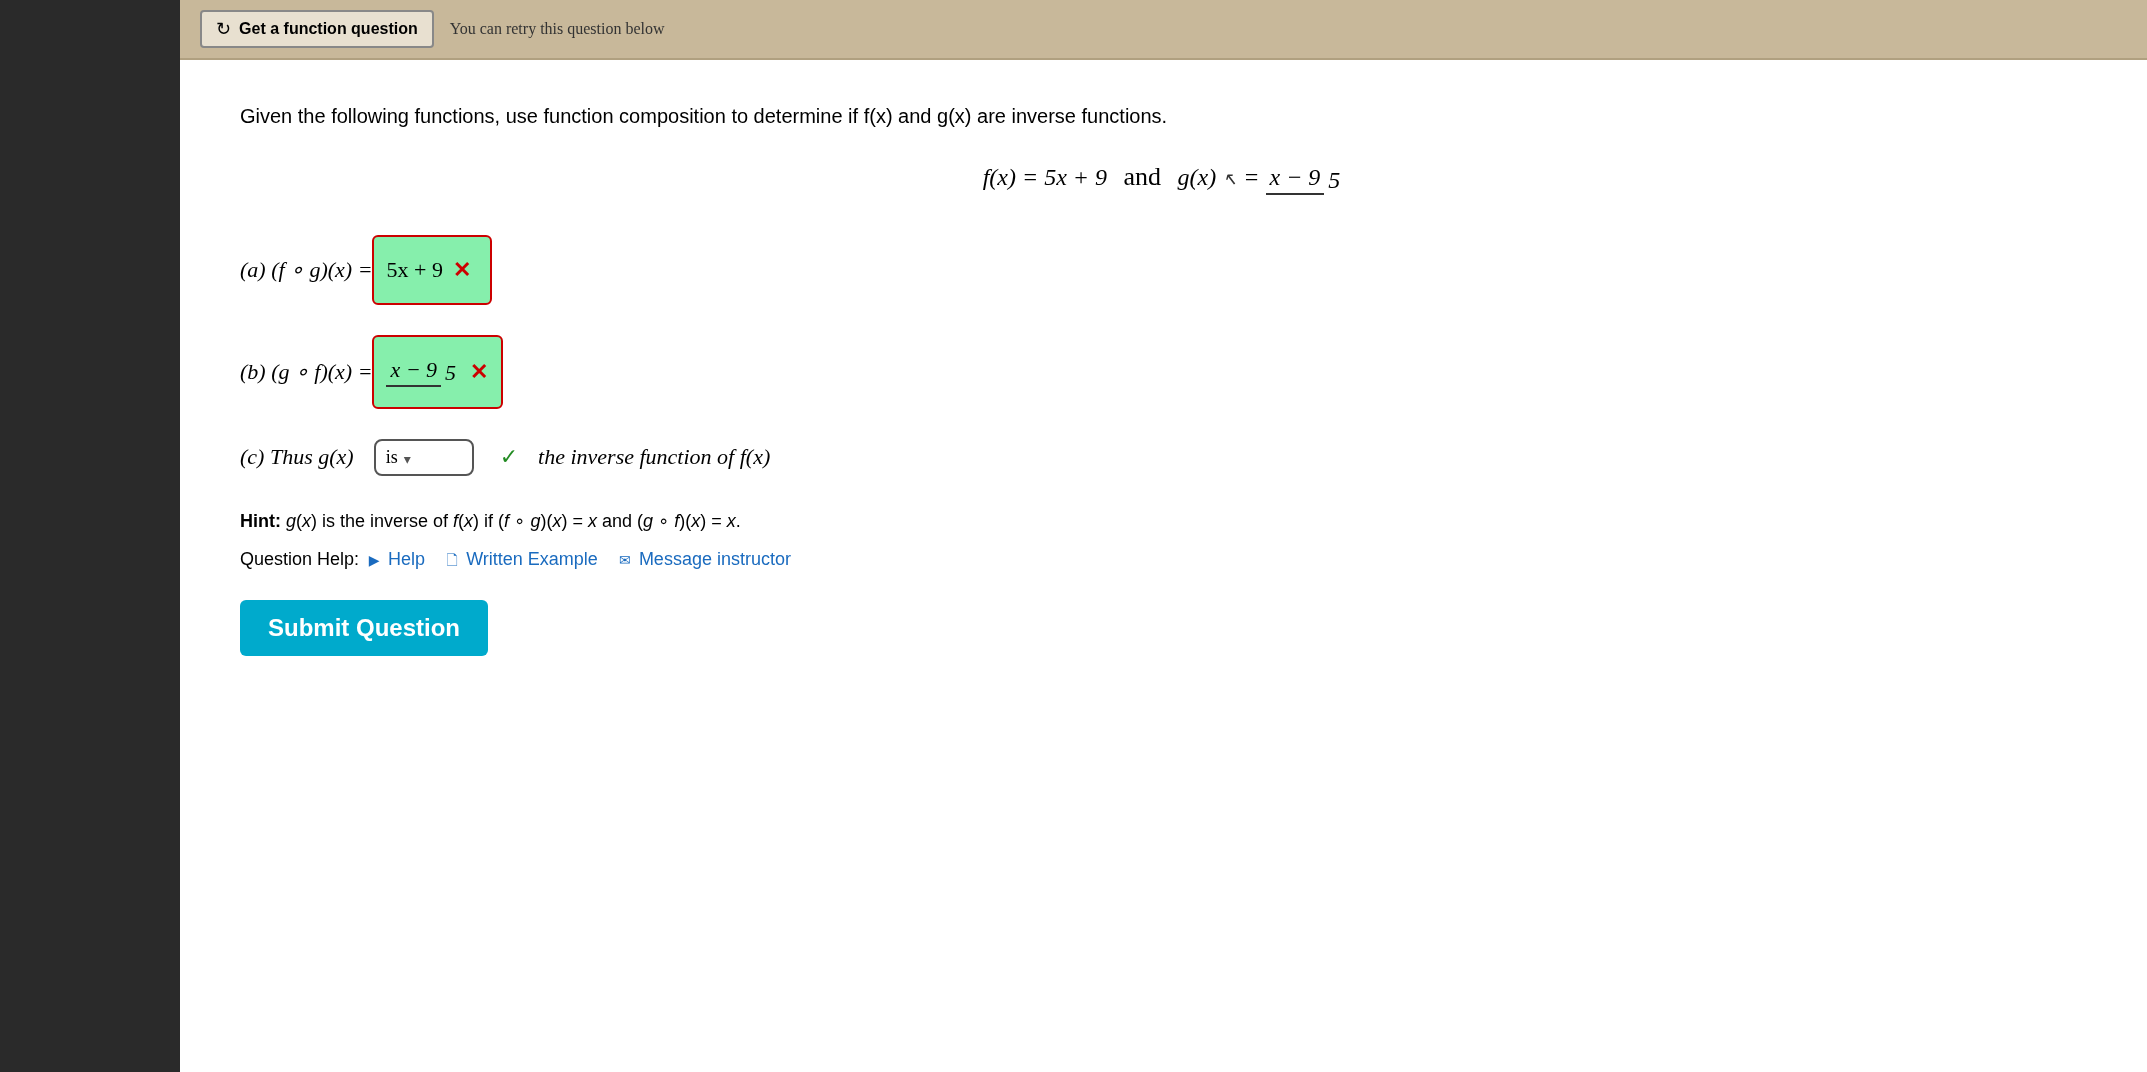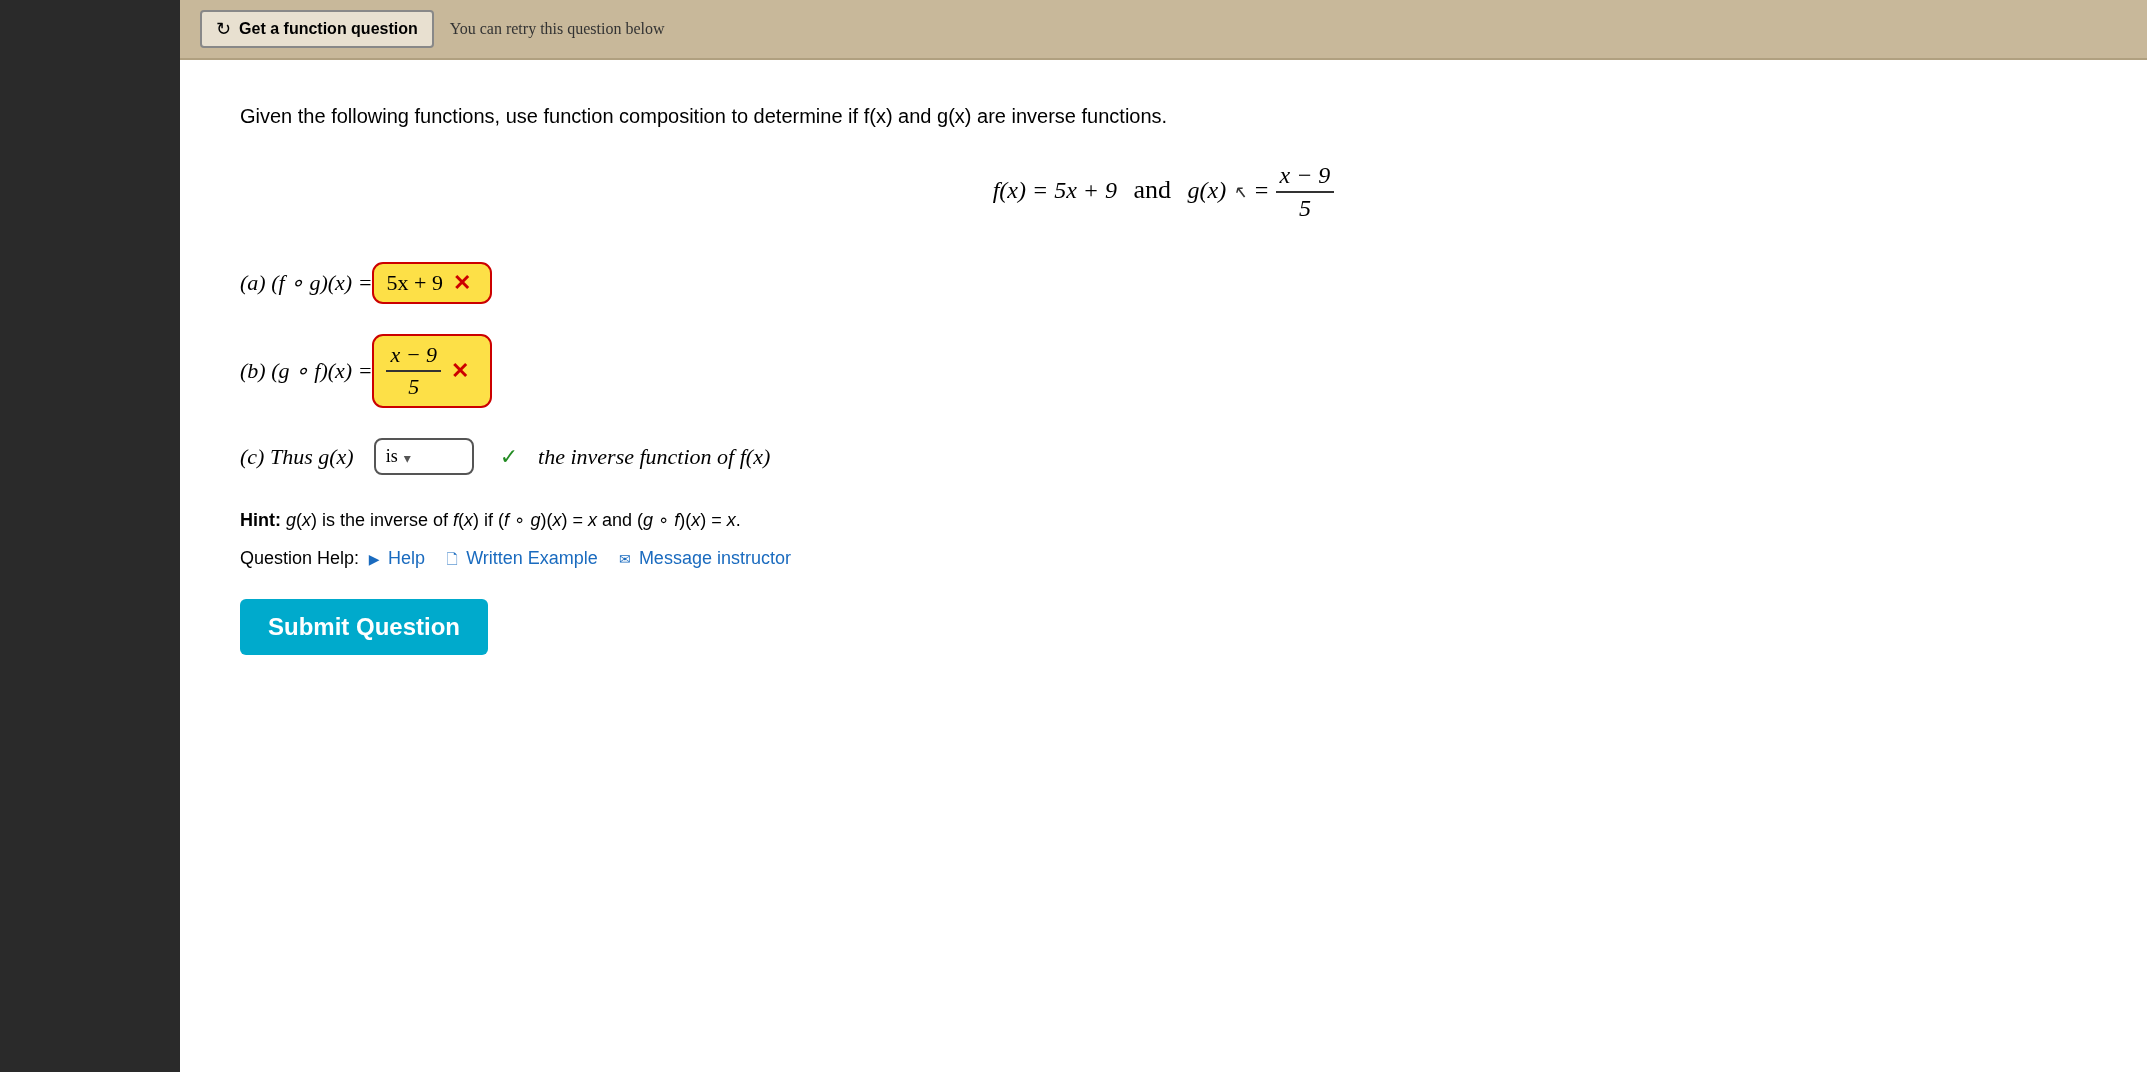--- a/index.html
+++ b/index.html
@@ -94,24 +94,24 @@
     }
 
     .part-label {
       font-style: italic;
     }
 
     .answer-box {
       display: inline-flex;
       align-items: center;
       border: 2px solid #666;
-      border-radius: 11px;
-      padding: 6px 12px;
+      border-radius: 6px;
+      padding: 20px 12px;
       min-width: 120px;
-      background: #fde047;
+      background: #86efac;
       position: relative;
     }
 
     .answer-box.wrong {
       border-color: #cc0000;
     }
 
     .wrong-x {
       color: #cc0000;
       font-size: 22px;
@@ -120,21 +120,20 @@
     }
 
     .check-mark {
       color: #228B22;
       font-size: 22px;
       margin-left: 6px;
     }
 
     .fraction {
       display: inline-flex;
-      flex-direction: column;
       align-items: center;
       vertical-align: middle;
     }
 
     .fraction .numerator {
       border-bottom: 2px solid #333;
       padding: 0 4px 2px;
       font-style: italic;
     }
 

